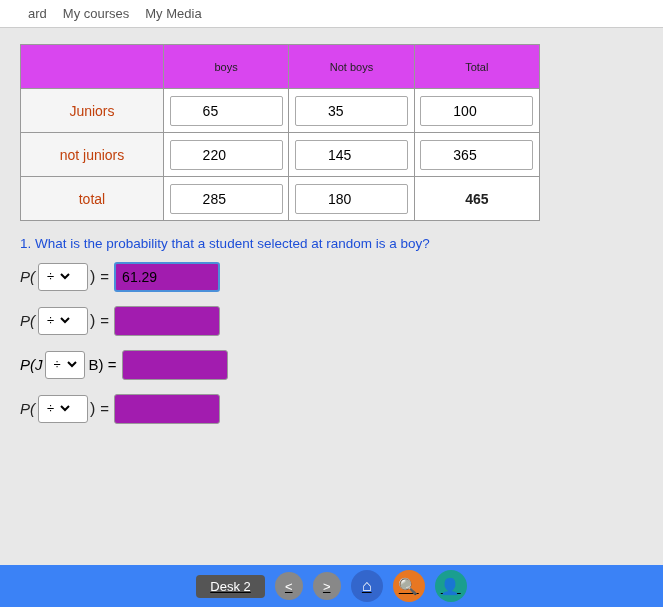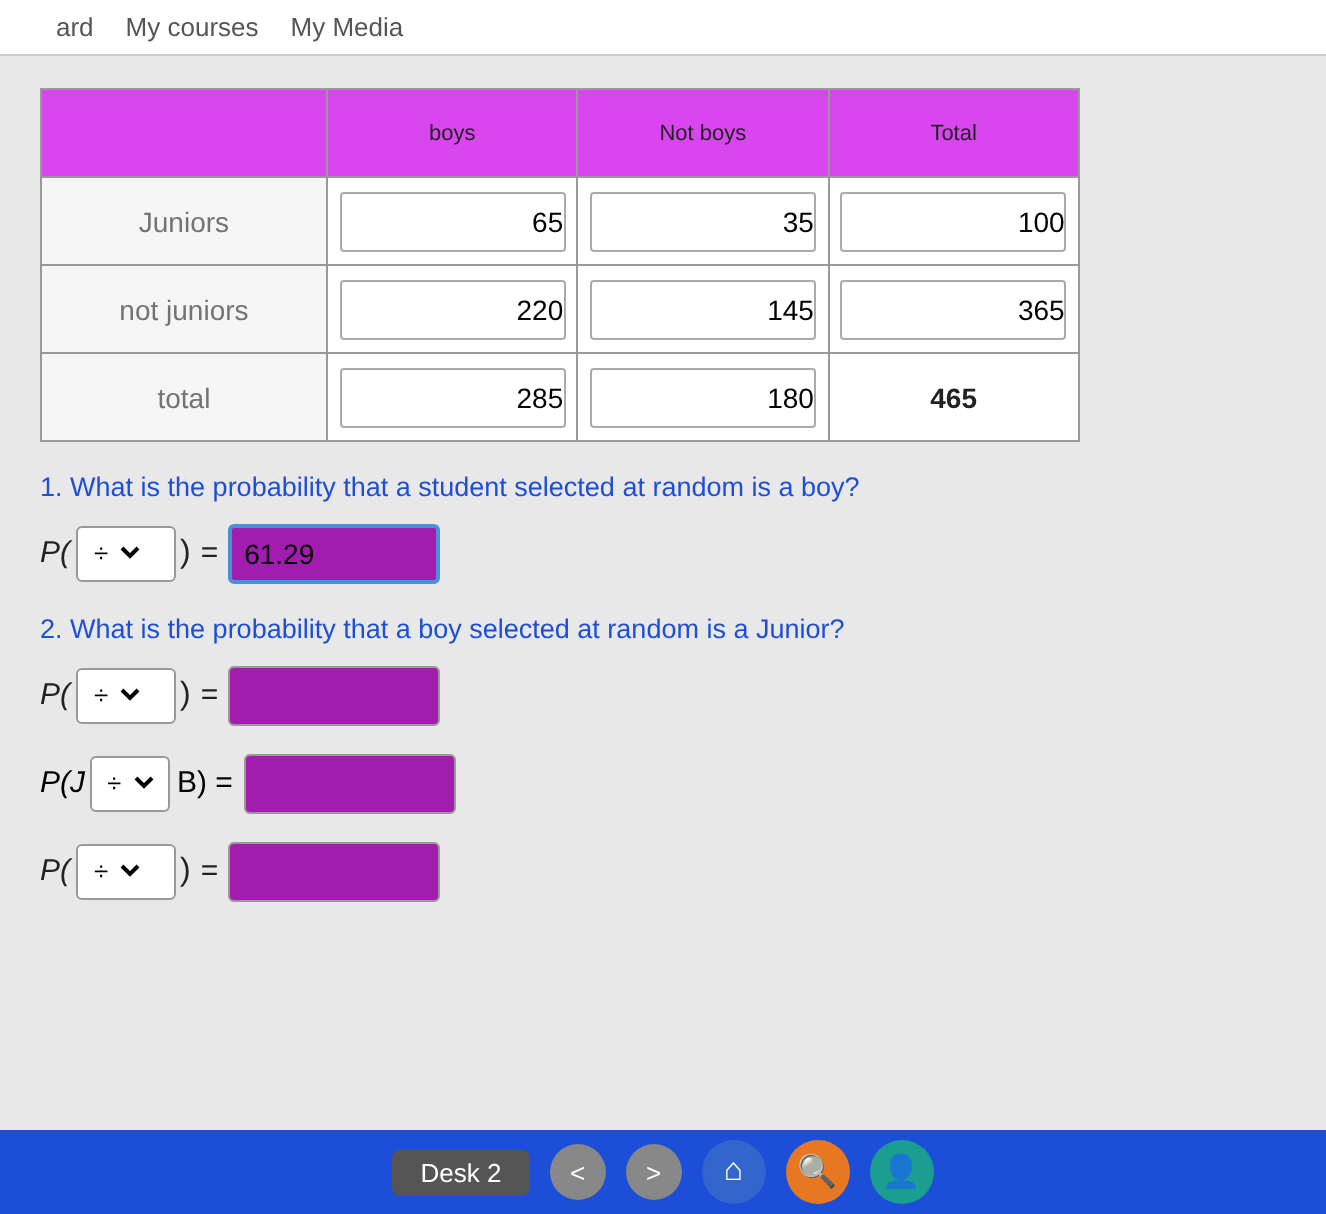--- a/index.html
+++ b/index.html
@@ -52,34 +52,34 @@
     .prob-table th {
       background-color: #d946ef;
       font-weight: normal;
       font-size: 11px;
     }
 
     .prob-table td.label-cell {
       text-align: center;
       background-color: #f5f5f5;
       font-size: 14px;
-      color: #737373;
+      color: #c2410c;
       padding: 0 10px;
     }
 
     .prob-table td.value-cell {
       background-color: #fff;
       width: 100px;
     }
 
     .cell-input {
       width: 113px;
       height: 30px;
       border: 1px solid #aaa;
-      text-align: right;
+      text-align: left;
       font-size: 14px;
       background: #fff;
       border-radius: 2px;
       padding-left: 32px;
     }
 
     .cell-input.filled {
       background: #fff;
     }
 
@@ -174,26 +174,27 @@
       background: #fff;
       height: 28px;
       padding: 0 4px;
     }
 
     .bottom-bar {
       position: fixed;
       bottom: 0;
       left: 0;
       width: 663px;
-      background: #1d4ed8;
+      background: #3b82f6;
       display: flex;
       align-items: center;
       justify-content: center;
       gap: 10px;
       padding: 5px 0;
+      text-decoration: underline;
     }
 
     .bottom-bar .desk-btn {
       background: #555;
       color: #fff;
       border: none;
       border-radius: 4px;
       padding: 4px 14px;
       font-size: 13px;
       cursor: pointer;
@@ -299,74 +300,70 @@
       <div class="answer-select-wrap">
         <select class="answer-select">
           <option>÷</option>
           <option>∩</option>
           <option>|</option>
         </select>
       </div>
       <span class="paren">)</span>
       <span class="equals-sign">=</span>
       <input class="answer-input" type="text" value="61.29" style="">
-    </div>
-  </div>
-
-  <div class="question-block">
-    <div class="question-text">
-      <span>2.</span>
-      <span>What is the probability that a boy selected at random is a Junior?</span>
-    </div>
-    <div class="answer-row">
-      <span class="p-label">P(</span>
-      <div class="answer-select-wrap">
-        <select class="answer-select">
-          <option>÷</option>
-          <option>∩</option>
-          <option>|</option>
-        </select>
-      </div>
-      <span class="paren">)</span>
-      <span class="equals-sign">=</span>
-      <input class="answer-input empty" type="text" value="" style="">
-    </div>
-  </div>
-
-  <div class="question-block">
-    <div class="pj-row">
-      <span class="pj-label">P(J</span>
-      <div class="pj-select-wrap">
-        <select class="answer-select">
-          <option>÷</option>
-          <option>∩</option>
-          <option>|</option>
-        </select>
-      </div>
-      <span style="font-size:15px; margin-left:2px;">B) =</span>
-      <input class="answer-input empty" type="text" value="" style="margin-left: 4px;">
     </div>
   </div>
 
   <div class="question-block">
     <div class="answer-row">
       <span class="p-label">P(</span>
       <div class="answer-select-wrap">
         <select class="answer-select">
           <option>÷</option>
           <option>∩</option>
           <option>|</option>
         </select>
       </div>
       <span class="paren">)</span>
       <span class="equals-sign">=</span>
       <input class="answer-input empty" type="text" value="" style="">
     </div>
   </div>
 
+  <div class="question-block">
+    <div class="pj-row">
+      <span class="pj-label">P(J</span>
+      <div class="pj-select-wrap">
+        <select class="answer-select">
+          <option>÷</option>
+          <option>∩</option>
+          <option>|</option>
+        </select>
+      </div>
+      <span style="font-size:15px; margin-left:2px;">B) =</span>
+      <input class="answer-input empty" type="text" value="" style="margin-left: 4px;">
+    </div>
+  </div>
+
+  <div class="question-block">
+    <div class="answer-row">
+      <span class="p-label">P(</span>
+      <div class="answer-select-wrap">
+        <select class="answer-select">
+          <option>÷</option>
+          <option>∩</option>
+          <option>|</option>
+        </select>
+      </div>
+      <span class="paren">)</span>
+      <span class="equals-sign">=</span>
+      <input class="answer-input empty" type="text" value="" style="">
+    </div>
+  </div>
+
 
 </div>
 
 <div class="bottom-bar">
   <button class="desk-btn">Desk 2</button>
   <button class="nav-btn">&lt;</button>
   <button class="nav-btn">&gt;</button>
   <button class="icon-btn blue">⌂</button>
   <button class="icon-btn orange">🔍</button>
   <button class="icon-btn teal">👤</button>

